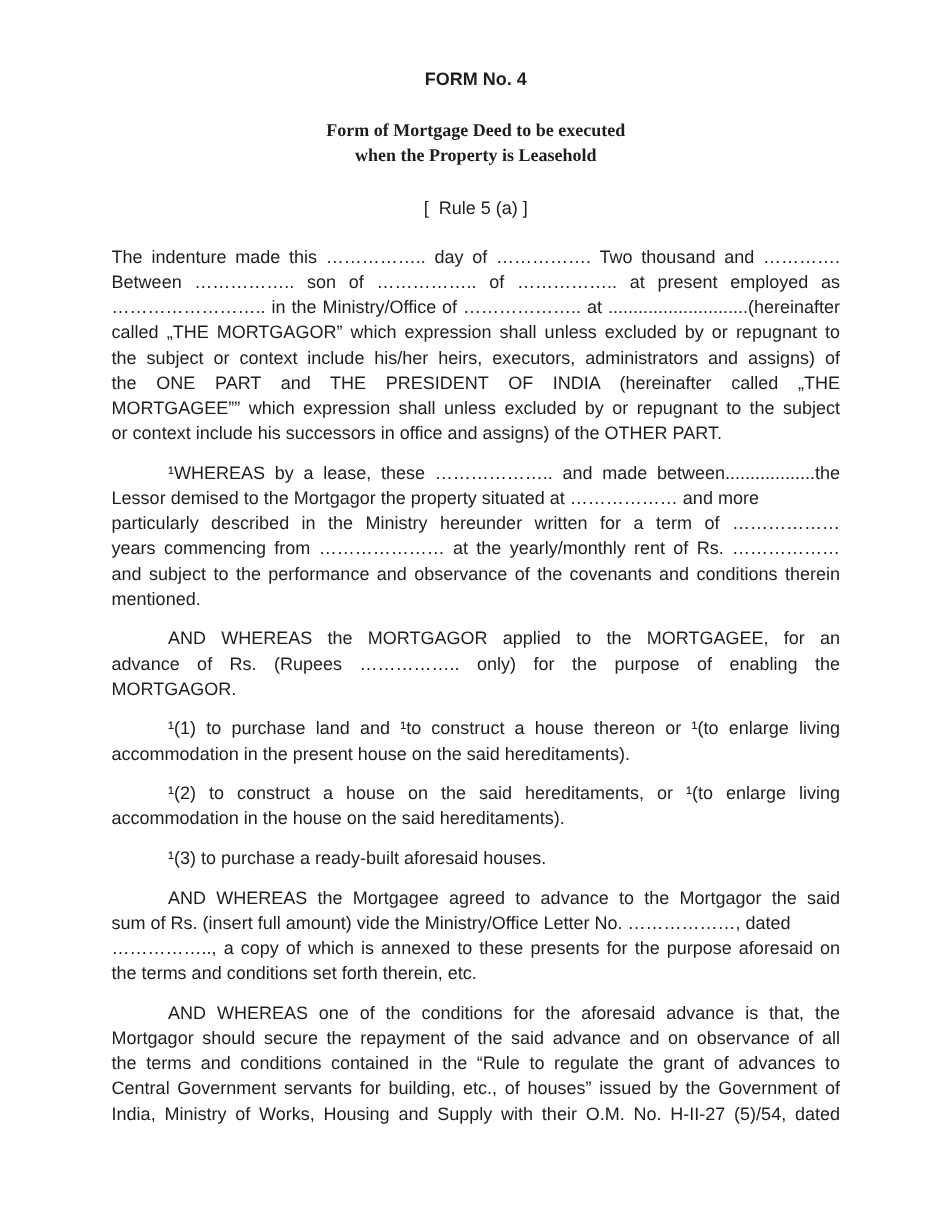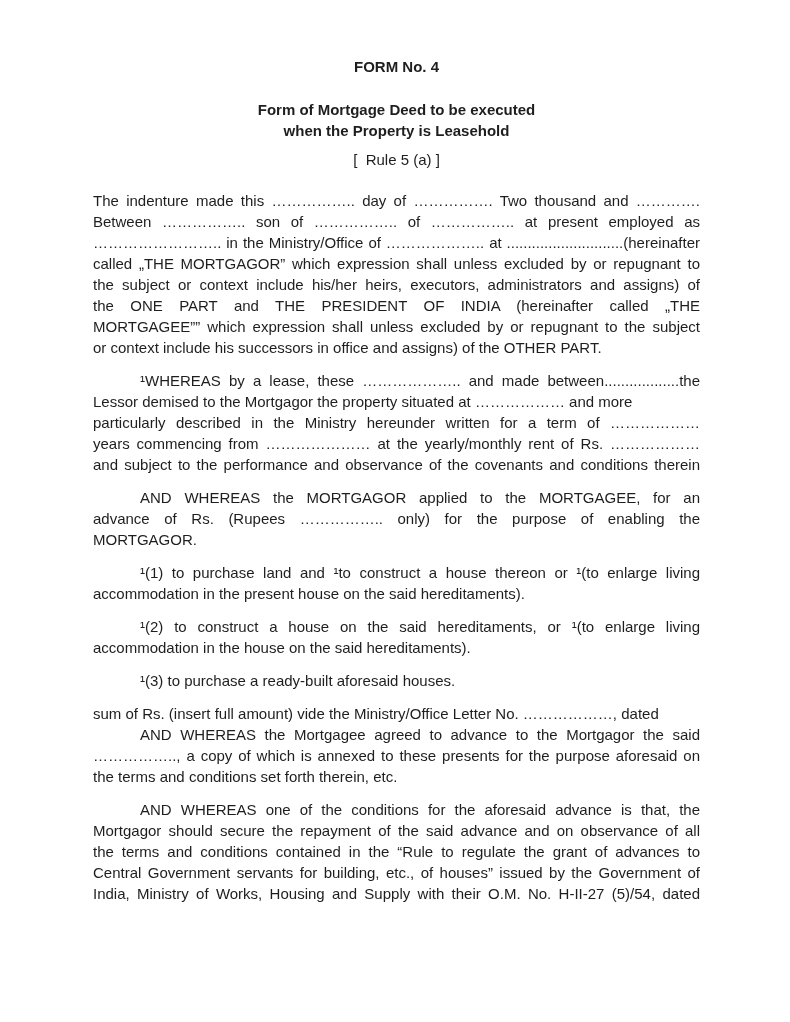--- a/index.html
+++ b/index.html
@@ -16,21 +16,21 @@
     background: #ffffff;
     color: #1e1e1e;
     font-family: "Liberation Sans", "DejaVu Sans", sans-serif;
     font-size: 15px;
     line-height: 21px;
     overflow: hidden;
   }
   .center { text-align: center; }
   .bold   { font-weight: bold; }
   .form-no   { margin: 0 0 22px 0; }
-  .doc-title { margin: 0 0 8px 0; }
+  .doc-title { margin: 0 0 22px 0; font-family: Liberation Serif, serif; }
   .rule-ref  { margin: 6px 0 20px 0; }
   .para { margin: 0 0 12px 0; }
   .line {
     text-align: justify;
     text-justify: inter-word;
   }
   .line.just {
     text-align-last: justify;
   }
   .line.indent {
@@ -60,40 +60,41 @@
         <div class="line just">the ONE PART and THE PRESIDENT OF INDIA (hereinafter called „THE</div>
         <div class="line just">MORTGAGEE”” which expression shall unless excluded by or repugnant to the subject</div>
         <div class="line">or context include his successors in office and assigns) of the OTHER PART.</div>
       </div>
       <div class="para">
         <div class="line just indent">¹WHEREAS by a lease, these ……………….. and made between..................the</div>
         <div class="line">Lessor demised to the Mortgagor the property situated at ……………… and more</div>
         <div class="line just">particularly described in the Ministry hereunder written for a term of ………………</div>
         <div class="line just">years commencing from ………………… at the yearly/monthly rent of Rs. ………………</div>
         <div class="line just">and subject to the performance and observance of the covenants and conditions therein</div>
+        <div class="line">mentioned.</div>
       </div>
       <div class="para">
         <div class="line just indent">AND WHEREAS the MORTGAGOR applied to the MORTGAGEE, for an</div>
         <div class="line just">advance of Rs. (Rupees …………….. only) for the purpose of enabling the</div>
         <div class="line">MORTGAGOR.</div>
       </div>
       <div class="para">
         <div class="line just indent">¹(1) to purchase land and ¹to construct a house thereon or ¹(to enlarge living</div>
         <div class="line">accommodation in the present house on the said hereditaments).</div>
       </div>
       <div class="para">
         <div class="line just indent">¹(2) to construct a house on the said hereditaments, or ¹(to enlarge living</div>
         <div class="line">accommodation in the house on the said hereditaments).</div>
       </div>
       <div class="para">
         <div class="line indent">¹(3) to purchase a ready-built aforesaid houses.</div>
       </div>
       <div class="para">
+        <div class="line just indent">AND WHEREAS the Mortgagee agreed to advance to the Mortgagor the said</div>
         <div class="line">sum of Rs. (insert full amount) vide the Ministry/Office Letter No. ………………, dated</div>
-        <div class="line just indent">AND WHEREAS the Mortgagee agreed to advance to the Mortgagor the said</div>
         <div class="line just">…………….., a copy of which is annexed to these presents for the purpose aforesaid on</div>
         <div class="line">the terms and conditions set forth therein, etc.</div>
       </div>
       <div class="para">
         <div class="line just indent">AND WHEREAS one of the conditions for the aforesaid advance is that, the</div>
         <div class="line just">Mortgagor should secure the repayment of the said advance and on observance of all</div>
         <div class="line just">the terms and conditions contained in the “Rule to regulate the grant of advances to</div>
         <div class="line just">Central Government servants for building, etc., of houses” issued by the Government of</div>
         <div class="line just">India, Ministry of Works, Housing and Supply with their O.M. No. H-II-27 (5)/54, dated</div>
       </div>

